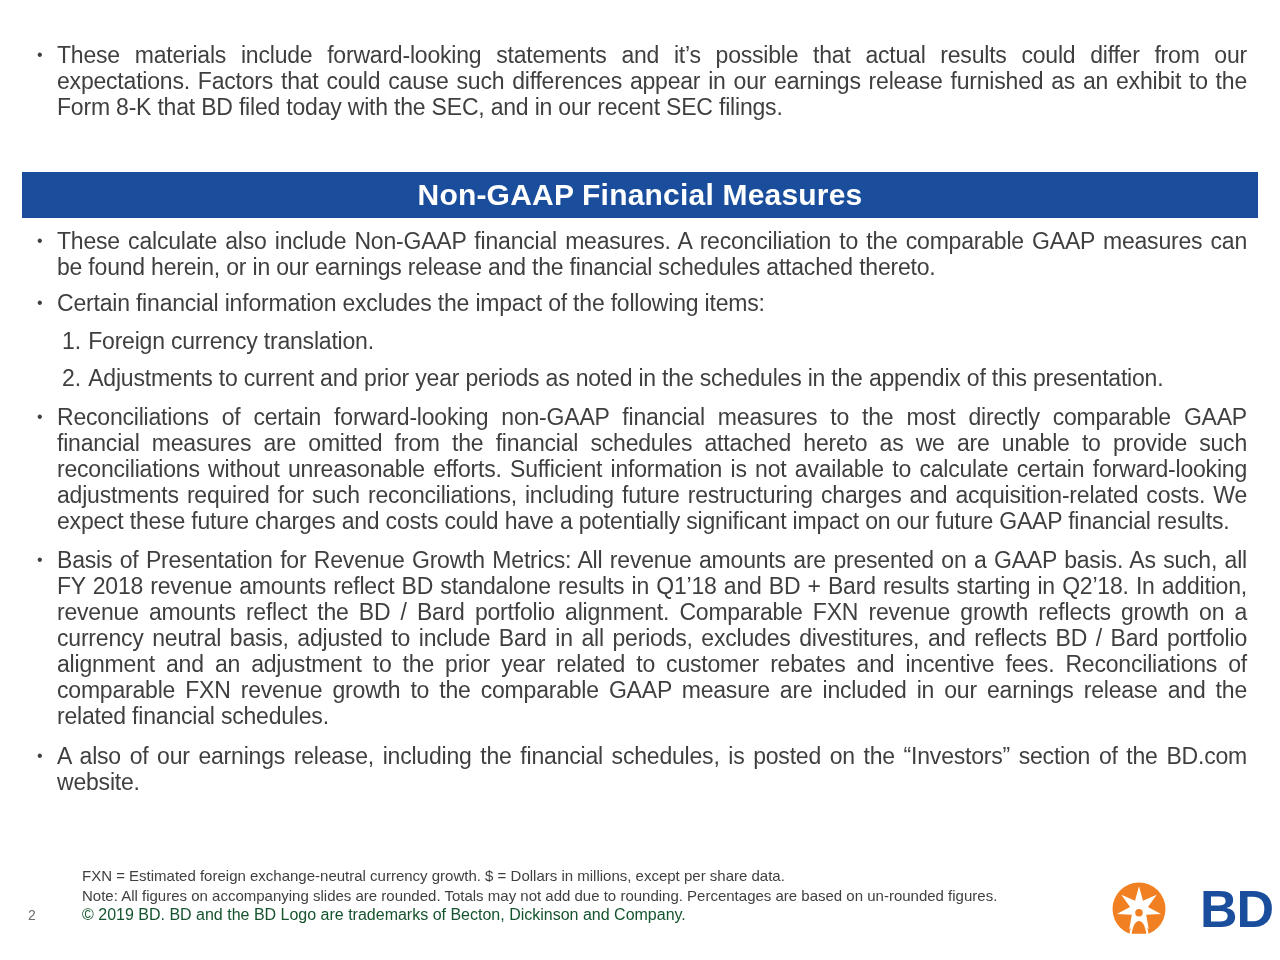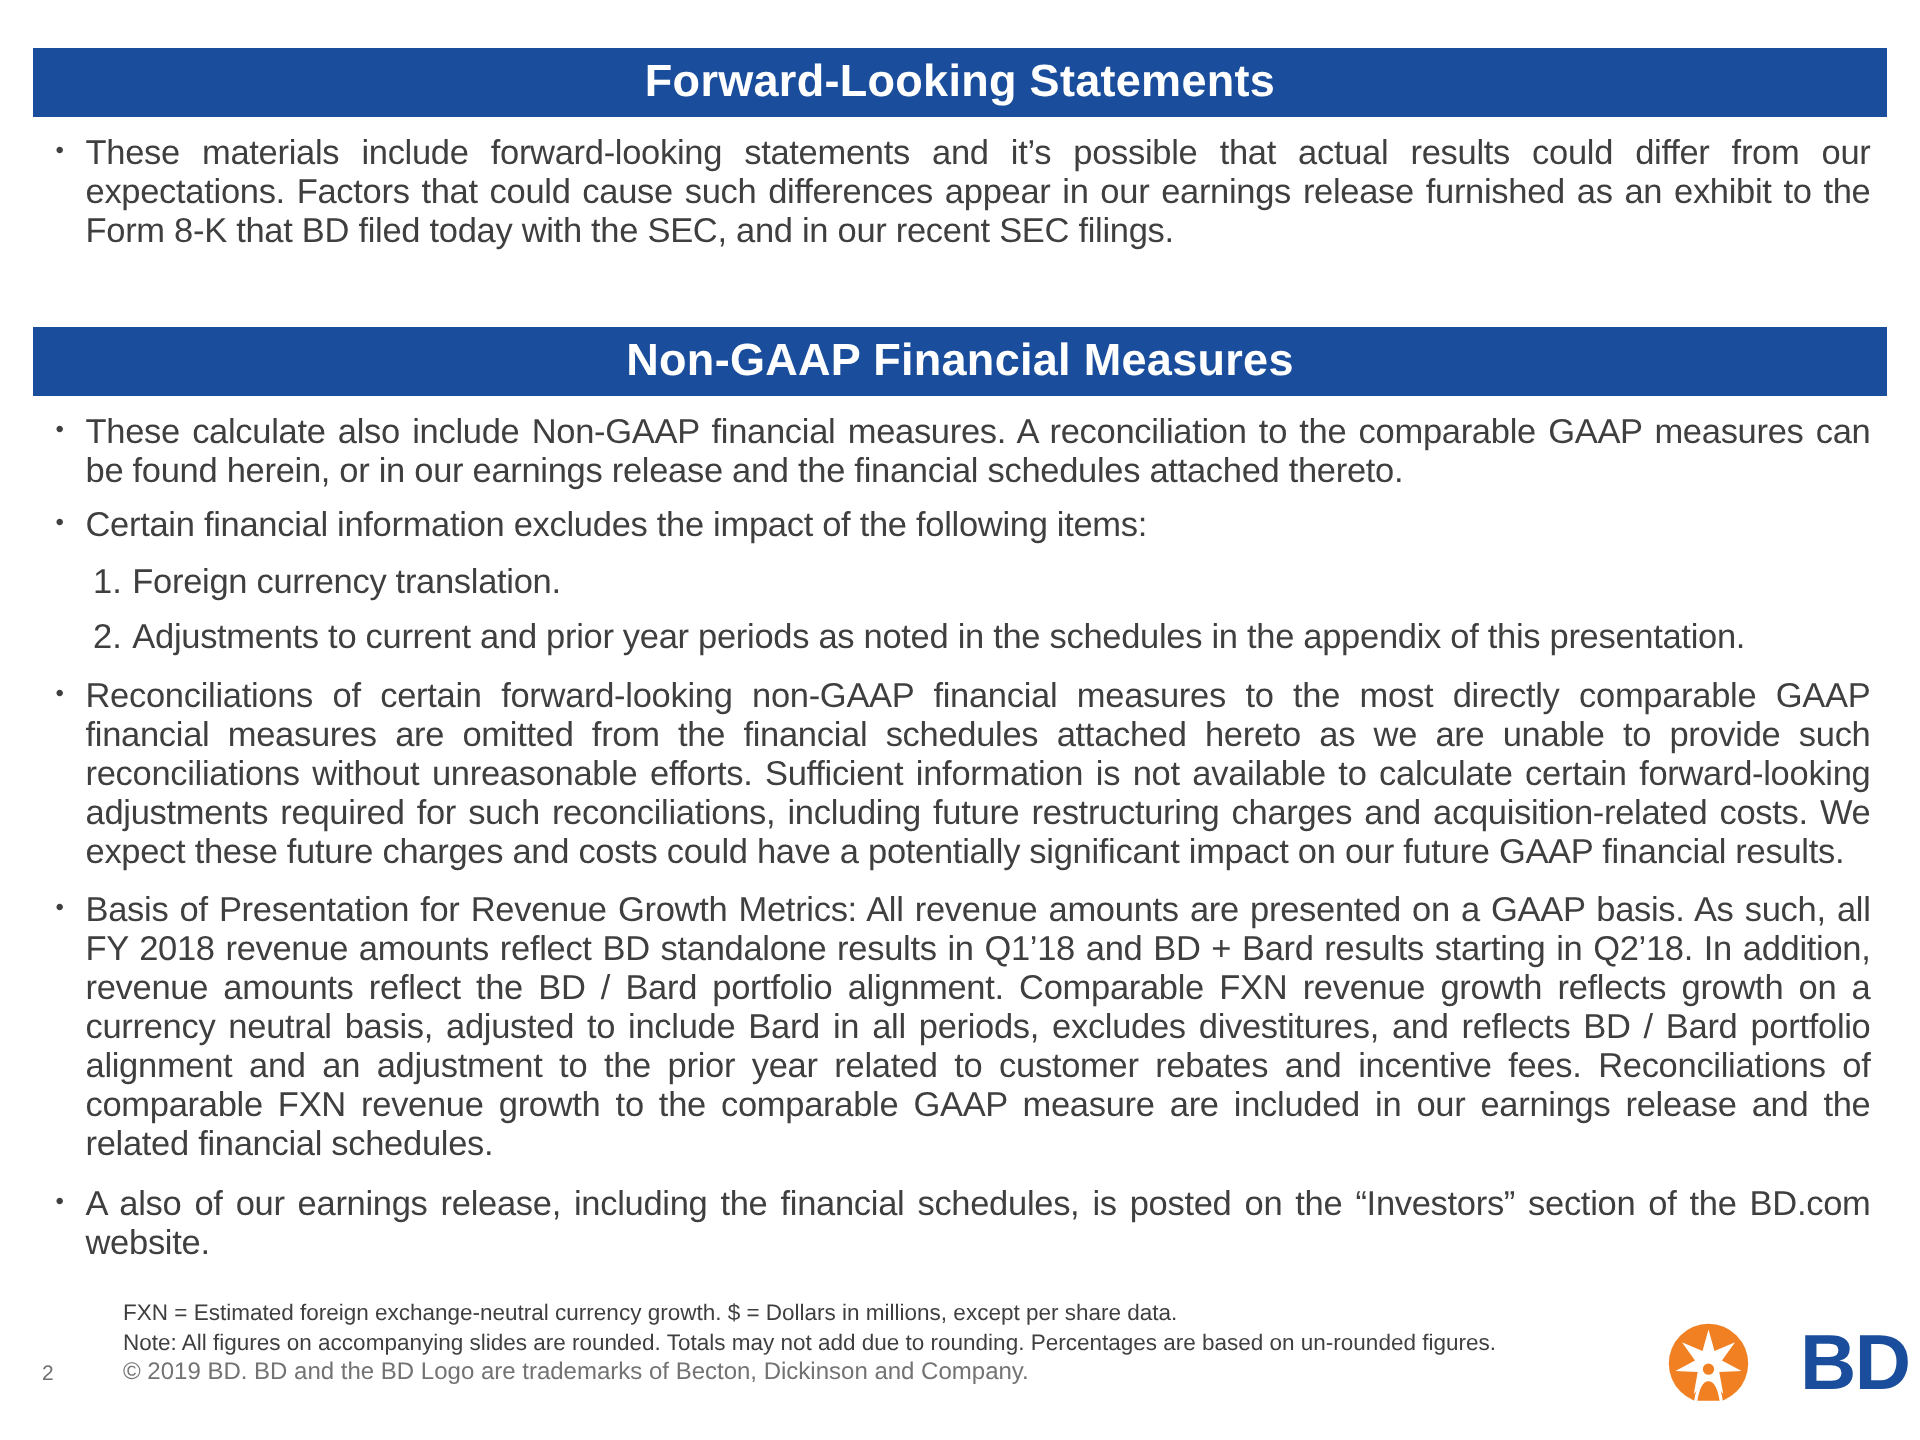--- a/index.html
+++ b/index.html
@@ -76,21 +76,21 @@
     top: 866px;
     width: 1010px;
     color: #3f3f3f;
     font-size: 15px;
     line-height: 20px;
   }
   .copyright {
     position: absolute;
     left: 82px;
     top: 906px;
-    color: #737373;
+    color: #14532d;
     font-size: 16px;
   }
   .page-number {
     position: absolute;
     left: 28px;
     top: 907px;
     color: #6e6e6e;
     font-size: 14px;
   }
 
@@ -111,23 +111,20 @@
     margin-left: 10px;
     line-height: 54px;
   }
 </style>
 </head>
 <body>
 
 <div class="slide">
   <div class="content">
 
-    <div class="section-bar">
-      <span>Forward-Looking Statements</span>
-    </div>
 
     <ul class="bullets">
       <li class="bullet">
         <span class="marker">•</span>
         <span class="btext">These materials include forward-looking statements and it’s possible that actual results could differ from our expectations. Factors that could cause such differences appear in our earnings release furnished as an exhibit to the Form 8-K that BD filed today with the SEC, and in our recent SEC filings.</span>
       </li>
     </ul>
 
     <div class="section-bar bar-gap">
       <span>Non-GAAP Financial Measures</span>

